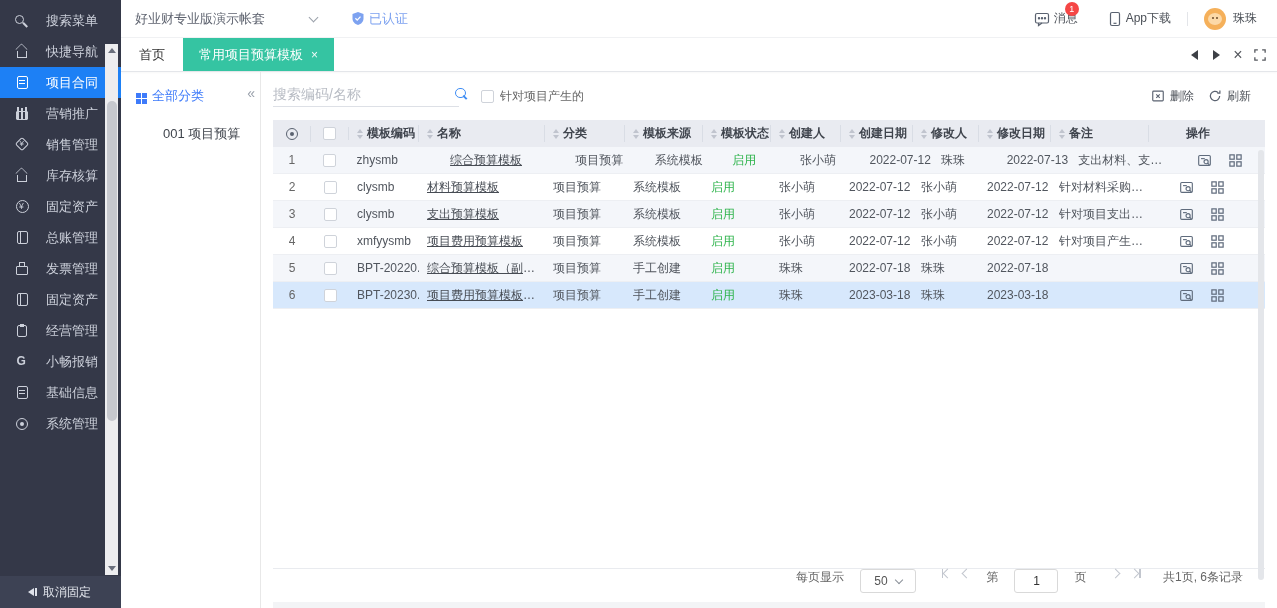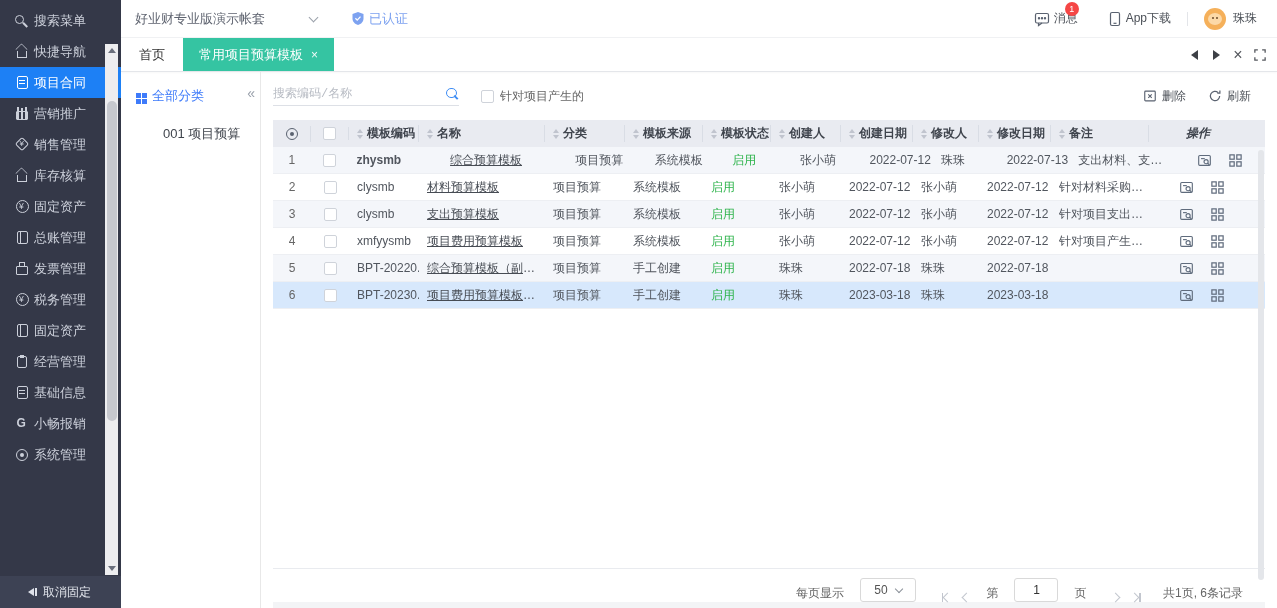--- a/index.html
+++ b/index.html
@@ -7,21 +7,21 @@
   body{font-family:"Liberation Sans","DejaVu Sans",sans-serif;font-size:12px;color:#4c5158;background:#fff}
   .app{position:relative;width:1277px;height:608px;display:flex;overflow:hidden;background:#fff}
 
   
   .sidebar{position:relative;width:121px;flex:none;background:#343848;display:flex;flex-direction:column}
   .logo-area{height:42px;flex:none;background:#262a3c;position:relative;color:#fff}
   .logo-ic{position:absolute;left:9px;top:8px}
   .brand-name{position:absolute;left:31px;top:12px;font-size:10px;font-weight:bold;letter-spacing:.5px;white-space:nowrap}
   .brand-edition{position:absolute;left:4px;top:29px;font-size:9px;color:#cdd2de}
   .menu{flex:1;padding-top:5px;overflow:hidden}
-  .menu-item{height:31px;display:flex;align-items:center;gap:4px;padding-left:14px;padding-right:20px;color:#ccd0da;font-size:13px;cursor:pointer;white-space:nowrap}
+  .menu-item{height:31px;display:flex;align-items:center;gap:16px;padding-left:14px;padding-right:20px;color:#ccd0da;font-size:13px;cursor:pointer;white-space:nowrap}
   .menu-item.active{background:#1d80f5;color:#fff}
   .pin-bar{height:32px;flex:none;background:#3d4254;display:flex;align-items:center;gap:6px;padding-left:28px;color:#e2e5ec;font-size:12px}
   .pin-ic{display:inline-flex;align-items:center}
   .pin-ic .tri{width:0;height:0;border-top:4px solid transparent;border-bottom:4px solid transparent;border-right:6px solid #dfe2ea}
   .pin-ic .bar{width:2px;height:8px;background:#dfe2ea;margin-left:1px}
   
   .side-scroll{position:absolute;right:3px;top:44px;bottom:33px;width:13px;background:#ededef;display:flex;flex-direction:column;align-items:center}
   .sarrow{flex:none;width:0;height:0;margin:4px 0}
   .sarrow.up{border-left:4px solid transparent;border-right:4px solid transparent;border-bottom:5px solid #6a6f7c}
   .sarrow.down{border-left:4px solid transparent;border-right:4px solid transparent;border-top:5px solid #6a6f7c}
@@ -89,28 +89,28 @@
   .content{flex:1;display:flex;min-height:0;position:relative}
   .tree-panel{width:140px;flex:none;border-right:1px solid #e8e8e8;position:relative}
   .tree-header{display:flex;align-items:center;gap:6px;padding:15px 8px 10px 13px;color:#3e7bfa;font-size:13px;cursor:pointer}
   .tree-header .ic{width:12px;height:12px}
   .tree-collapse{position:absolute;right:5px;top:13px;color:#99a0ab;font-size:14px;cursor:pointer}
   .tree-item{padding:10px 6px 10px 42px;font-size:13px;color:#40454d;cursor:pointer;white-space:nowrap}
 
   .table-area{flex:1;display:flex;flex-direction:column;padding:0 12px;min-width:0}
   .toolbar{height:48px;flex:none;display:flex;align-items:center}
   .search-wrap{width:186px;display:flex;align-items:center;border-bottom:1px solid #dde0e6;padding-bottom:4px}
-  .search-wrap input{border:none;outline:none;flex:1;font-size:12px;font-family:Liberation Mono, monospace;color:#4d7c0f}
+  .search-wrap input{border:none;outline:none;flex:1;font-size:14px;font-family:Liberation Sans, sans-serif;color:#4d7c0f}
   .search-wrap input::placeholder{color:#b8bcc4}
   .sic{width:14px;height:14px;position:relative;flex:none;cursor:pointer}
   .sic::before{content:"";position:absolute;left:1px;top:1px;width:8.5px;height:8.5px;border:1.5px solid #3e8df5;border-radius:50%}
   .sic::after{content:"";position:absolute;left:10px;top:8.5px;width:1.6px;height:5px;background:#3e8df5;transform:rotate(-45deg)}
   .chk-wrap{display:flex;align-items:center;gap:6px;margin-left:22px;color:#666;cursor:pointer}
   .cb{width:13px;height:13px;border:1px solid #cfd3da;border-radius:2px;background:#fff;flex:none;display:inline-block;cursor:pointer}
-  .tool-btns{margin-left:auto;display:flex;align-items:center;gap:22px;padding-right:14px}
+  .tool-btns{margin-left:auto;display:flex;align-items:center;gap:14px;padding-right:14px}
   .tool-btn{display:flex;align-items:center;gap:5px;color:#4c5158;cursor:pointer}
   .tool-btn svg{color:#5a6270}
 
   .tbl{flex:none}
   .tr{display:flex;align-items:center;height:27px}
   .thead{background:#e9ebf1}
   .th{display:flex;align-items:center;font-weight:bold;color:#3f444d;border-right:1px solid #d9dde5;padding-left:8px;gap:4px}
   .th:last-child{border-right:none}
   .th.cen,.td.cen{justify-content:center;padding-left:0}
   .sort{display:flex;flex-direction:column;gap:2px;flex:none}
@@ -121,21 +121,21 @@
   .row:nth-child(even){background:#f4f6fa}
   .row.selected{background:#d7e8fc}
   .td{display:flex;align-items:center;padding-left:8px;color:#51565e;white-space:nowrap;overflow:hidden}
   .td.num{justify-content:center;padding-left:0;color:#666}
   .td .link{color:#474c54;text-decoration:underline;cursor:pointer;overflow:hidden;text-overflow:ellipsis}
   .td .status{color:#2cb34a}
   .td.remark{text-overflow:ellipsis;display:block;line-height:27px}
   .td.ops{gap:16px;justify-content:center;color:#5f6b7c}
   .op-ic{display:inline-flex;cursor:pointer}
 
-  .pagination{margin-top:auto;flex:none;border-top:1px solid #e9ebef;height:34px;display:flex;align-items:flex-end;justify-content:flex-end;gap:16px;color:#666;padding-right:22px}
+  .pagination{margin-top:auto;flex:none;border-top:1px solid #e9ebef;height:34px;display:flex;align-items:flex-start;justify-content:flex-end;gap:16px;color:#666;padding-right:22px}
   .sel{width:56px;height:24px;border:1px solid #d9d9d9;border-radius:3px;display:flex;align-items:center;justify-content:center;gap:8px;color:#555;cursor:pointer}
   .sel .chev{width:6px;height:6px;border-color:#8a9099;margin-top:-2px}
   .pg{display:flex;align-items:center;gap:12px;margin-left:10px;color:#c2c6ce}
   .pchev{width:7px;height:7px;border-left:1.5px solid #c2c6ce;border-bottom:1.5px solid #c2c6ce;display:inline-block}
   .pchev.l{transform:rotate(45deg)}
   .pchev.r{transform:rotate(-135deg)}
   .pbar{width:1.5px;height:9px;background:#c2c6ce;display:inline-block}
   .pg .cmb{display:inline-flex;align-items:center;gap:1px;cursor:pointer}
   .page-input{width:44px;height:24px;border:1px solid #d9d9d9;border-radius:3px;text-align:center;font-size:12px;font-family:inherit;color:#333;outline:none}
   .pg-text{color:#666}
@@ -180,38 +180,34 @@
         </div>
         <div class="menu-item">
           <span class="ic ic-book"></span>
           <span class="menu-label">总账管理</span>
         </div>
         <div class="menu-item">
           <span class="ic ic-printer"></span>
           <span class="menu-label">发票管理</span>
         </div>
         <div class="menu-item">
-          <span class="ic ic-money"></span>
-          <span class="menu-label">税务管理</span>
-        </div>
-        <div class="menu-item">
           <span class="ic ic-book"></span>
           <span class="menu-label">固定资产</span>
         </div>
         <div class="menu-item">
           <span class="ic ic-clipboard"></span>
           <span class="menu-label">经营管理</span>
         </div>
         <div class="menu-item">
+          <span class="ic ic-g"></span>
+          <span class="menu-label">小畅报销</span>
+        </div>
+        <div class="menu-item">
           <span class="ic ic-doc"></span>
           <span class="menu-label">基础信息</span>
-        </div>
-        <div class="menu-item">
-          <span class="ic ic-g"></span>
-          <span class="menu-label">小畅报销</span>
         </div>
         <div class="menu-item">
           <span class="ic ic-gear"></span>
           <span class="menu-label">系统管理</span>
         </div>
       </nav>
     <div class="side-scroll">
       <span class="sarrow up"></span>
       <span class="strack">
           <span class="sthumb"></span>
@@ -400,30 +396,30 @@
                 </span>
                 <span class="col-label">修改日期</span>
               </div>
               <div class="th" style="width: 98px;">
                 <span class="sort">
                   <i class="up"></i>
                   <i class="down"></i>
                 </span>
                 <span class="col-label">备注</span>
               </div>
-              <div class="th cen" style="width: 98px; font-style: italic;">
+              <div class="th cen" style="width: 98px;">
                 <span>操作</span>
               </div>
             </div>
             <div class="tr row">
               <div class="td num" style="width: 38px;">1</div>
               <div class="td cen" style="width: 38px;">
                 <span class="cb"></span>
               </div>
-              <div class="td" style="width: 70px; font-weight: bold;">zhysmb</div>
+              <div class="td" style="width: 70px;">zhysmb</div>
               <div class="td" style="width: 126px; margin-left: 24px;">
                 <span class="link">综合预算模板</span>
               </div>
               <div class="td" style="width: 80px;">项目预算</div>
               <div class="td" style="width: 78px;">系统模板</div>
               <div class="td" style="width: 68px;">
                 <span class="status">启用</span>
               </div>
               <div class="td" style="width: 70px;">张小萌</div>
               <div class="td" style="width: 72px;">2022-07-12</div>

